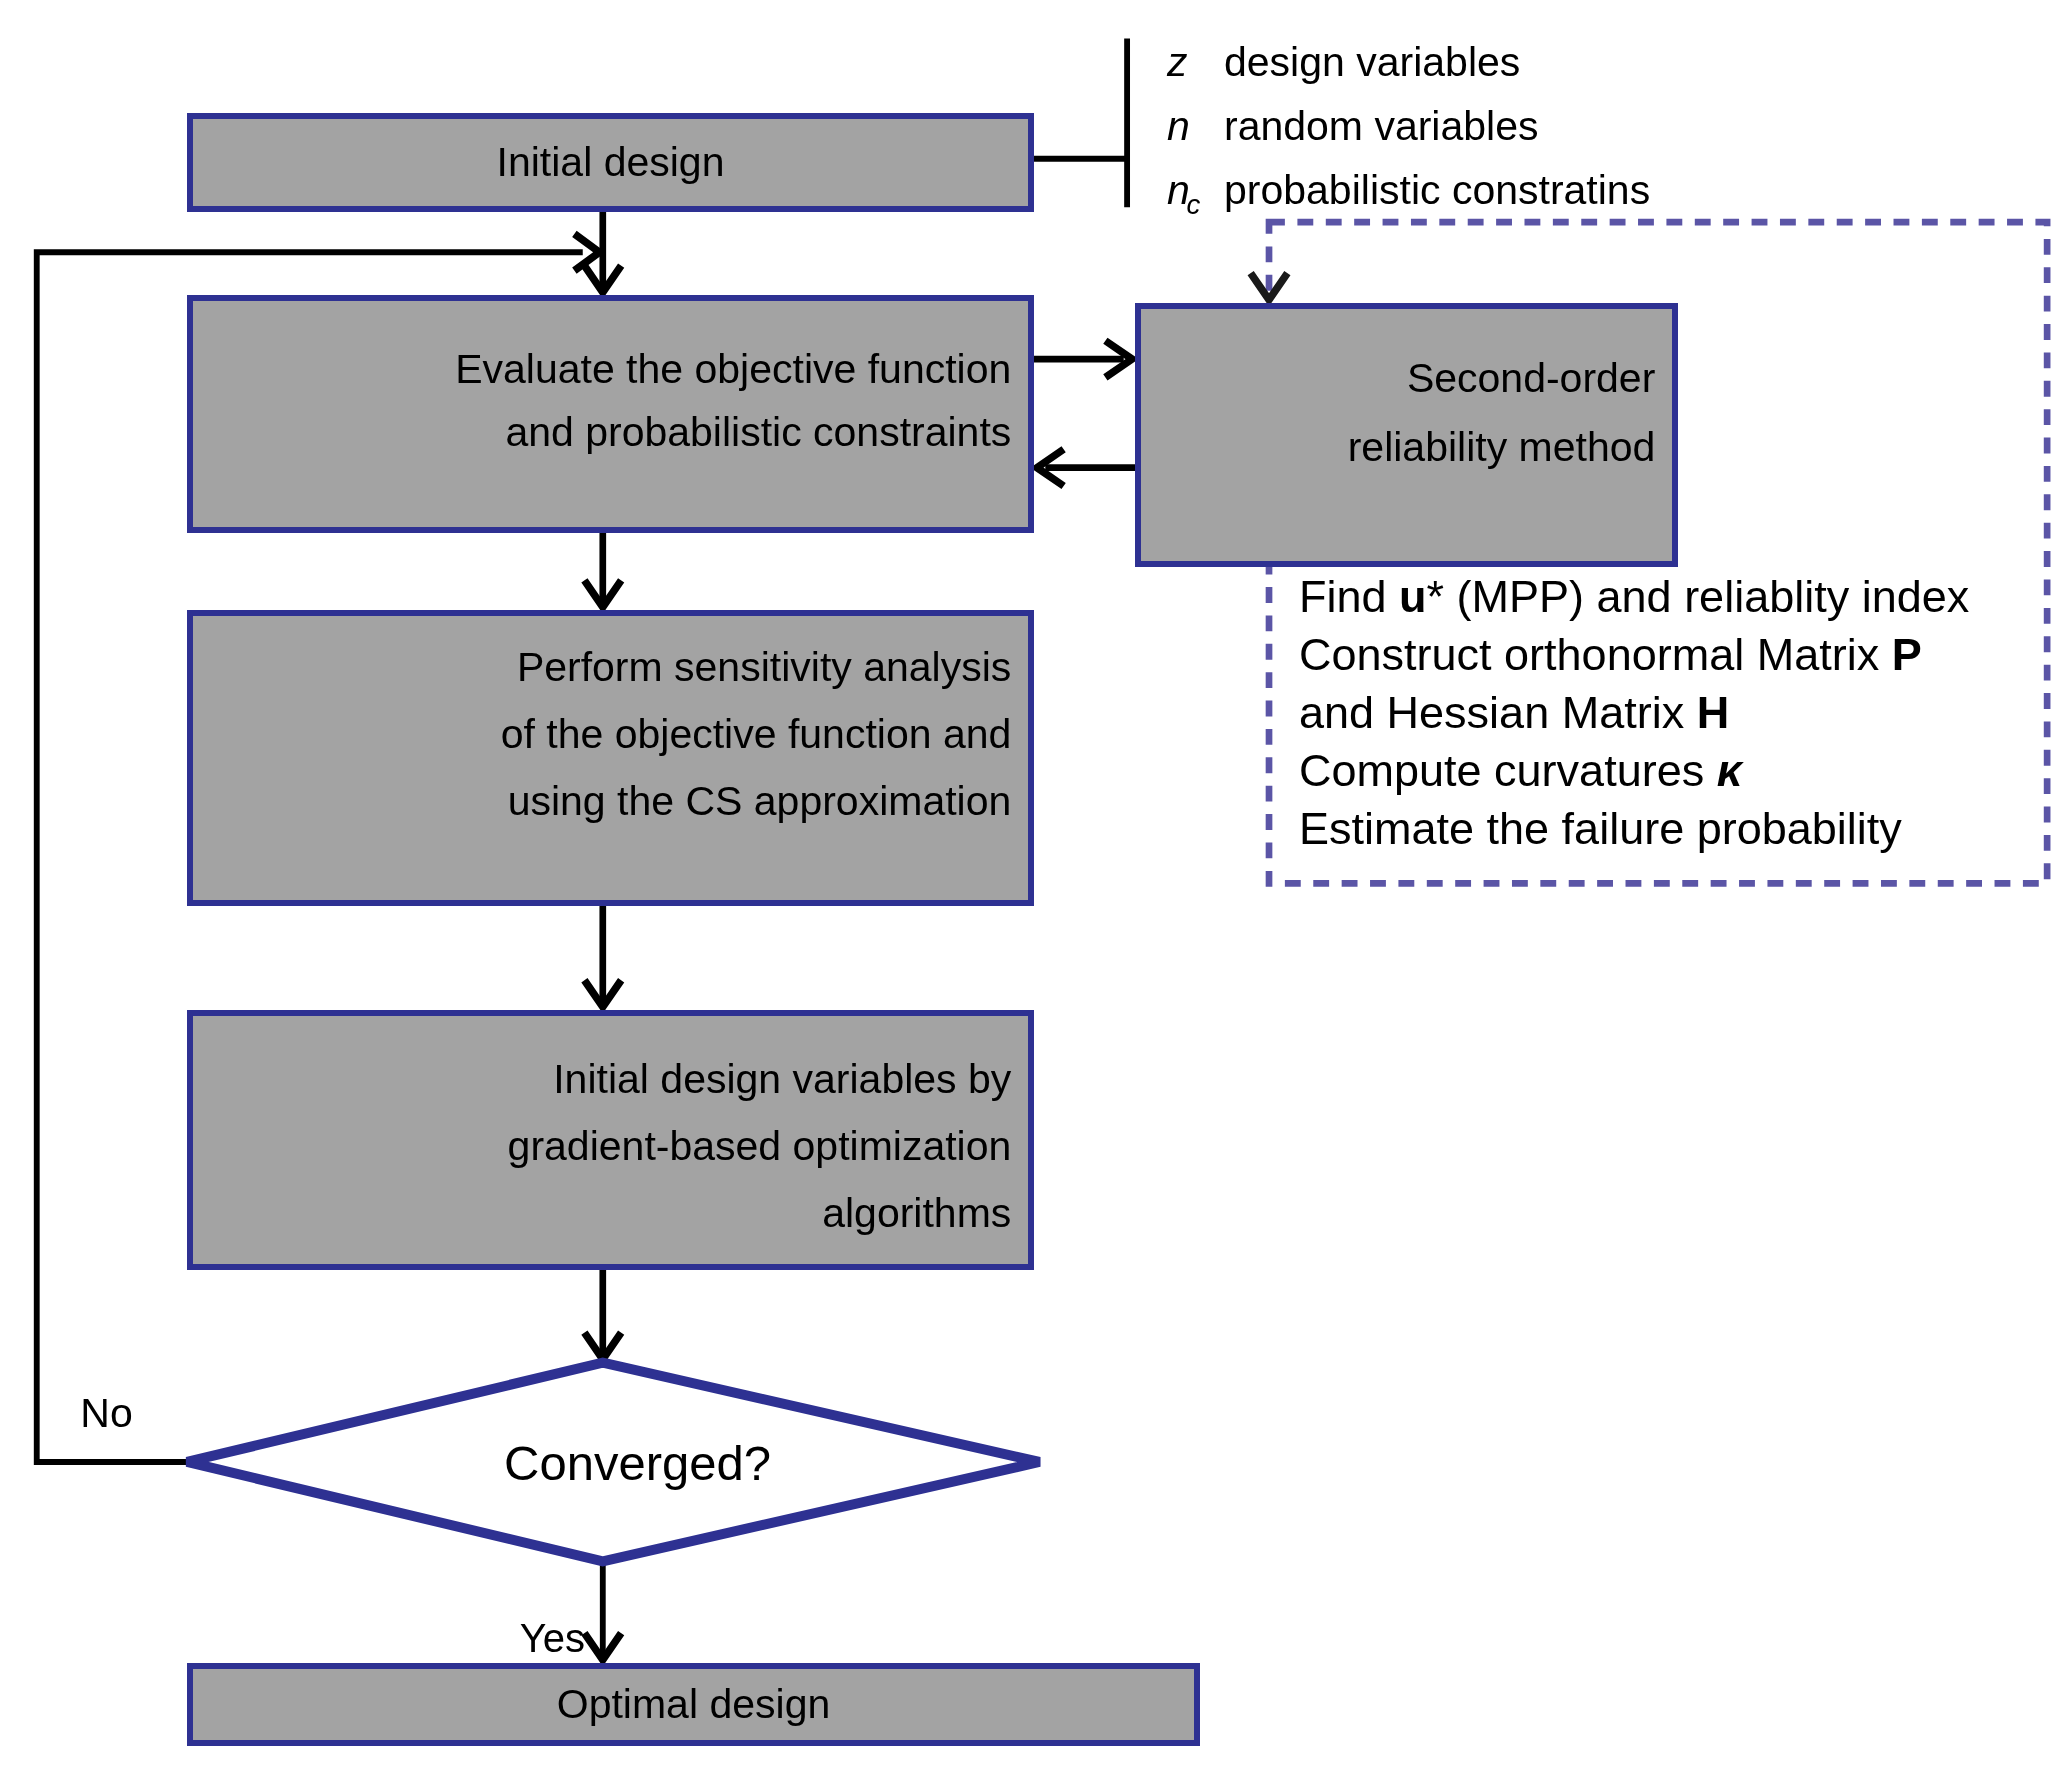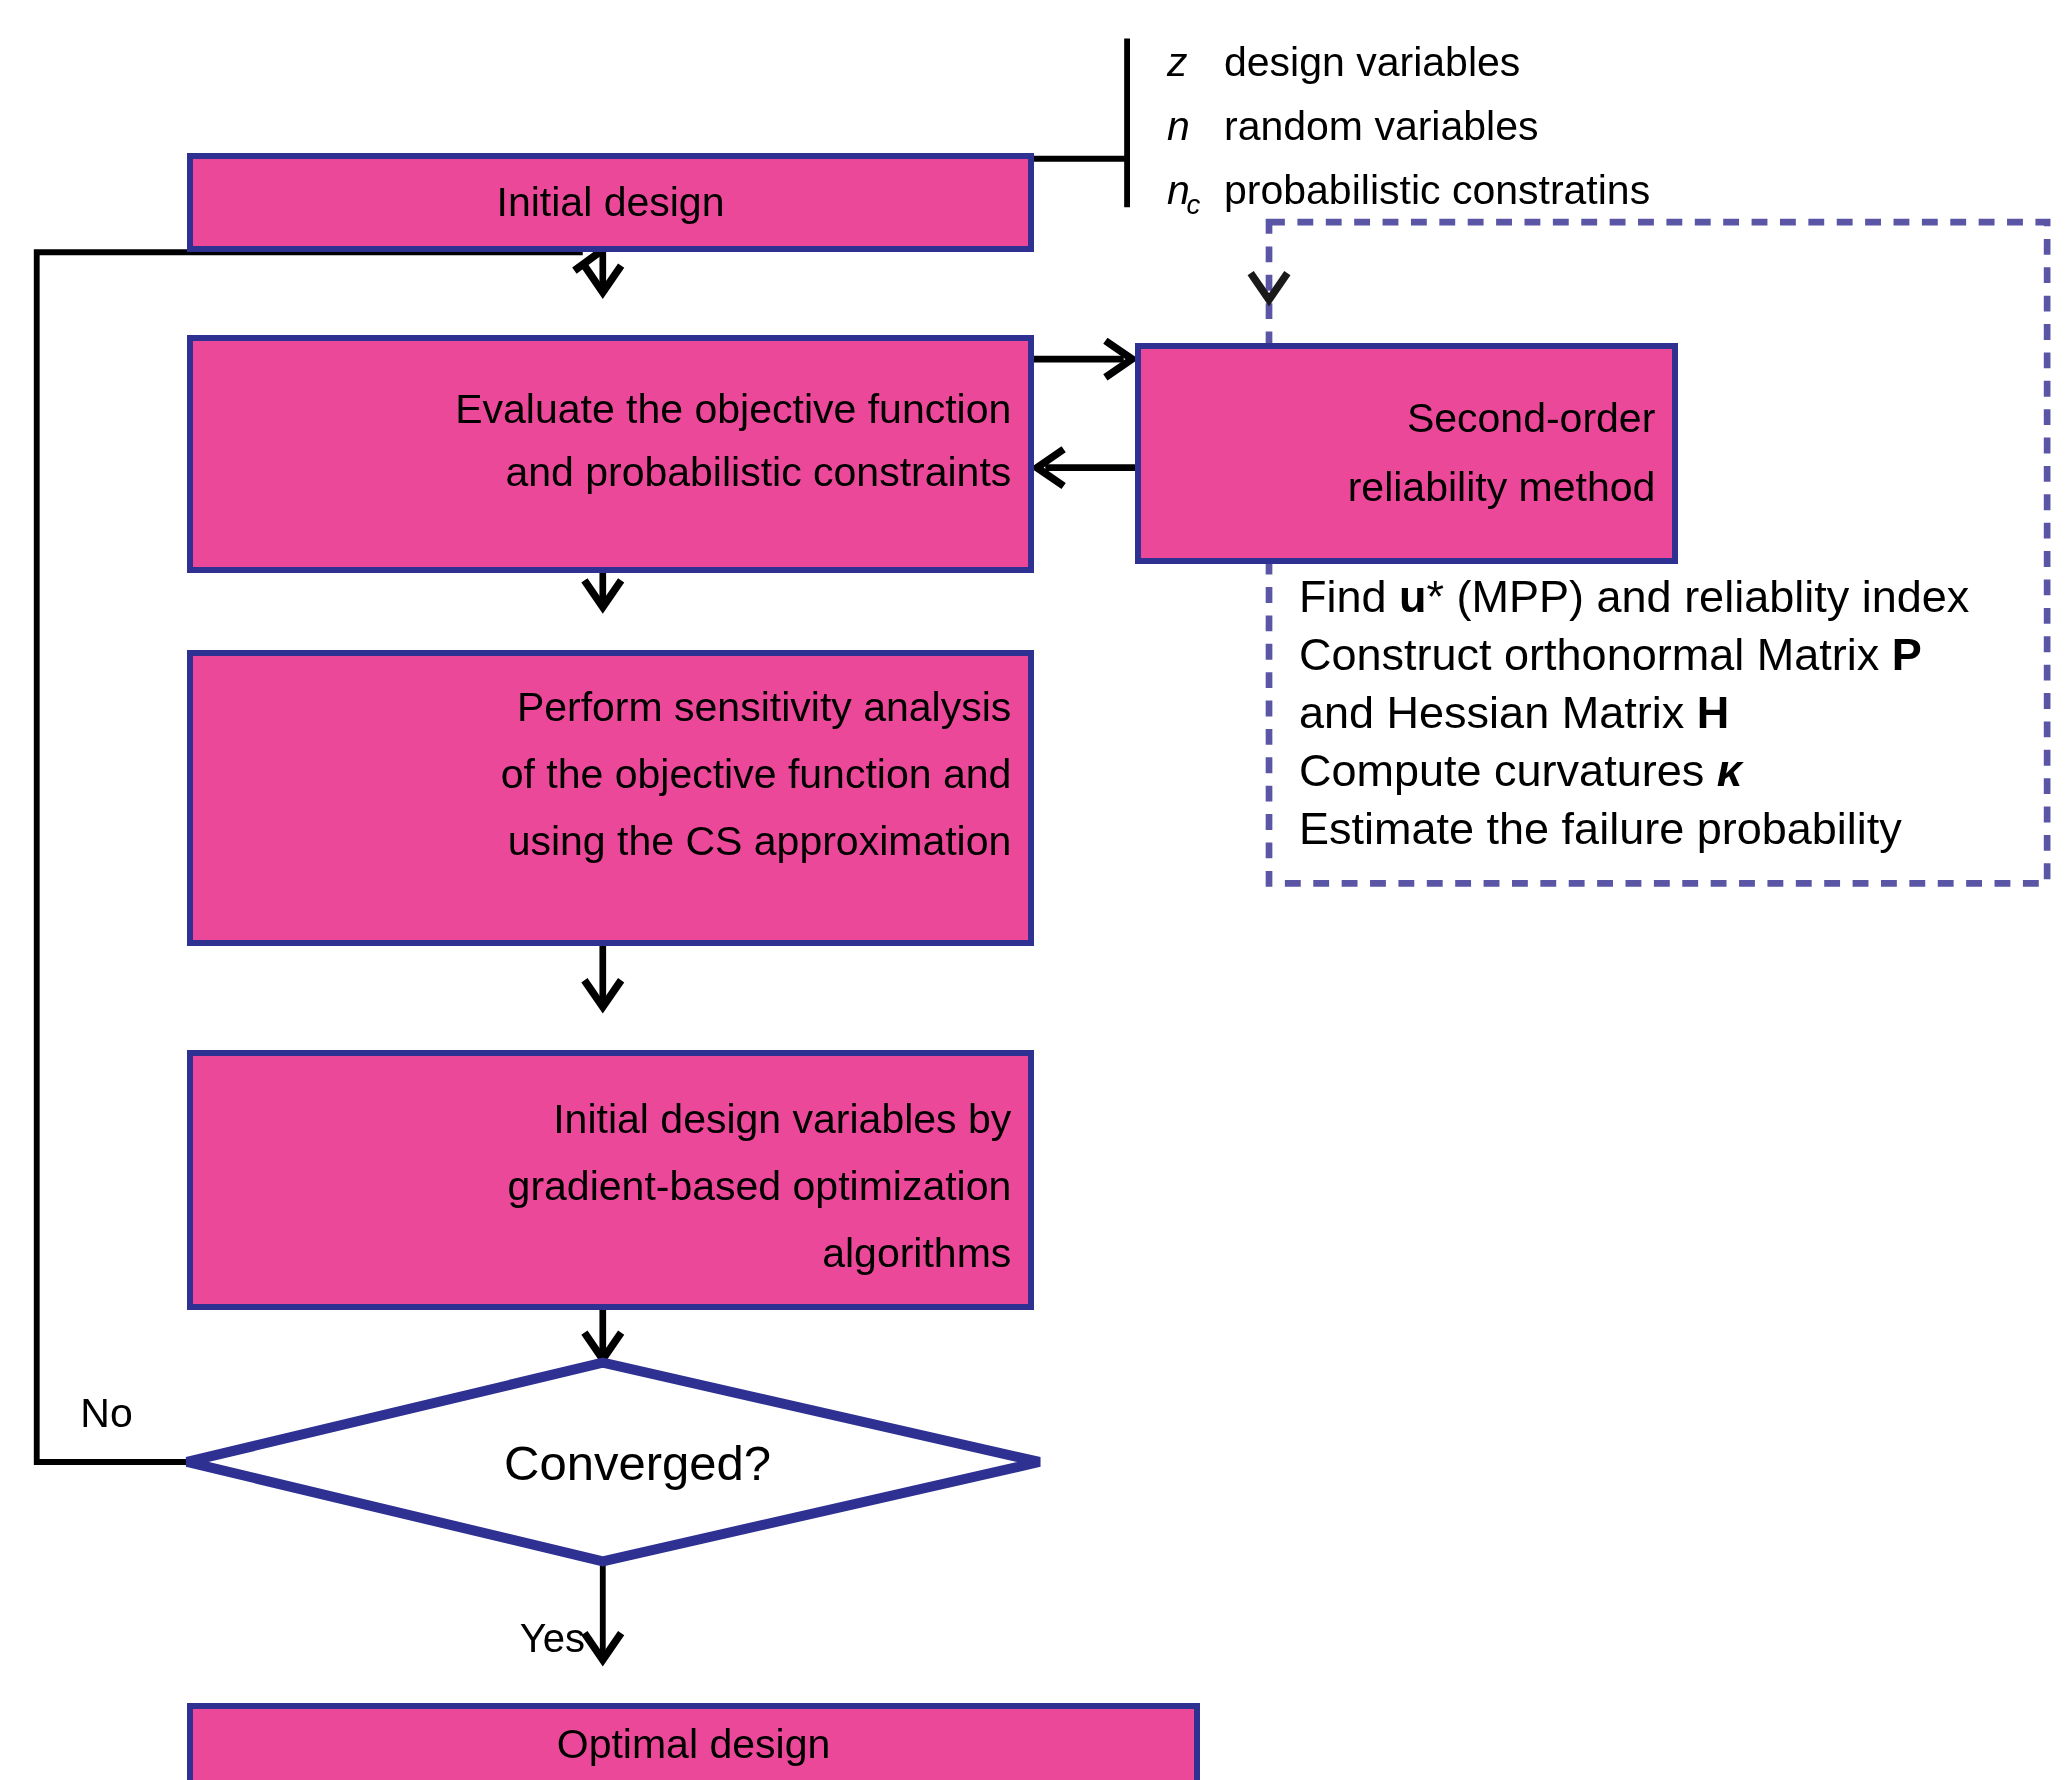--- a/index.html
+++ b/index.html
@@ -12,34 +12,33 @@
   body{font-family:"Liberation Sans", sans-serif;color:var(--ink);}
   #canvas{
     position:relative;
     width:2068px;height:1781px;
     background:#ffffff;
     overflow:hidden;
   }
   #connectors{position:absolute;inset:0;z-index:1;}
   .node{
     position:absolute;
-    background:#ec4899;
+    background:#a3a3a3;
     border:6.7px solid var(--blue);
     z-index:2;
     font-size:41px;
     line-height:63px;
     color:var(--ink);
-    margin-top:40px;
   }
   .node .bodytext{width:100%;}
   .center-both{display:flex;align-items:center;justify-content:center;text-align:center;}
   .left-text{display:flex;flex-direction:column;justify-content:flex-start;text-align:right;}
   #initial-box{left:187px;top:113px;width:847px;height:99px;}
   #evaluate-box{left:187px;top:295px;width:847px;height:238px;padding:37px 16.7px 0 23.4px;}
-  #sorm-box{left:1135px;top:303px;width:543px;height:221px;padding:35px 16.7px 0 40px;line-height:69px;}
+  #sorm-box{left:1135px;top:303px;width:543px;height:264px;padding:35px 16.7px 0 40px;line-height:69px;}
   #perform-box{left:187px;top:610px;width:847px;height:296px;padding:18.4px 16.7px 0 23.4px;line-height:67px;}
   #update-box{left:187px;top:1010px;width:847px;height:260px;padding:30px 16.7px 0 23.4px;line-height:67px;}
   #optimal-box{left:187px;top:1663px;width:1013px;height:83px;}
 
   
   #variables-annotation{
     position:absolute;left:1167px;top:30px;z-index:2;
     font-size:41px;
   }
   .var-row{display:flex;align-items:baseline;height:64px;line-height:64px;}

